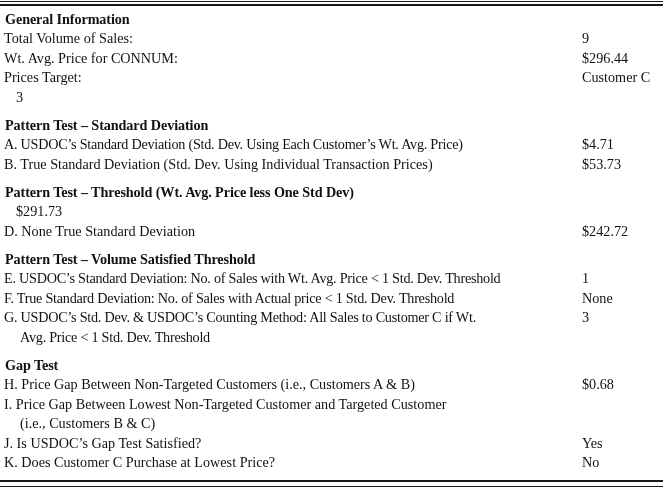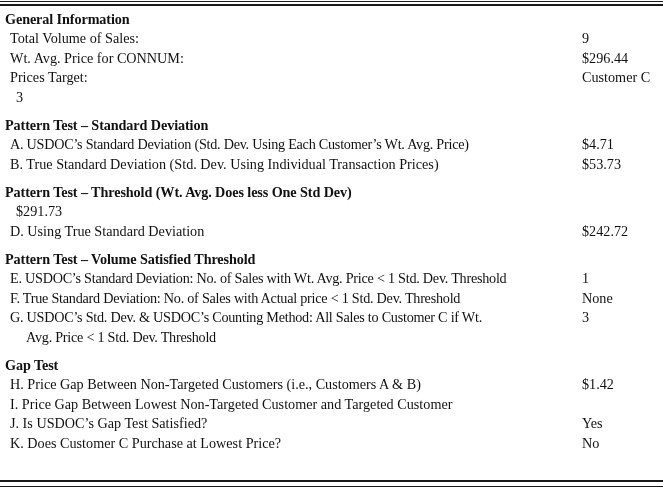--- a/index.html
+++ b/index.html
@@ -17,21 +17,21 @@
 
   .table { position: absolute; left: 0; top: 9px; width: 663px; }
   .section { margin-bottom: 8px; }
   .section-title {
     font-weight: bold;
     height: 20px; line-height: 20px;
     padding-left: 5px;
     letter-spacing: -0.1px;
   }
   .row { display: flex; line-height: 19.5px; }
-  .row .label { width: 566px; padding-left: 10px; box-sizing: border-box; }
+  .row .label { width: 566px; padding-left: 4px; box-sizing: border-box; }
   .row .label .cont { display: block; padding-left: 16px; }
   .row .value { width: 97px; padding-left: 16px; box-sizing: border-box; white-space: nowrap; }
   .tight { letter-spacing: -0.25px; }
 </style>
 </head>
 <body>
 
 <div class="rule r-top-thin"></div>
 <div class="rule r-top-thick"></div>
 
@@ -62,26 +62,26 @@
       <div class="label tight">A. USDOC’s Standard Deviation (Std. Dev. Using Each Customer’s Wt. Avg. Price)</div>
       <div class="value">$4.71</div>
     </div>
     <div class="row">
       <div class="label">B. True Standard Deviation (Std. Dev. Using Individual Transaction Prices)</div>
       <div class="value">$53.73</div>
     </div>
   </div>
 
   <div class="section">
-    <div class="section-title">Pattern Test – Threshold (Wt. Avg. Does less One Std Dev)</div>
+    <div class="section-title">Pattern Test – Threshold (Wt. Avg. Price less One Std Dev)</div>
     <div class="row">
       <div class="value">$291.73</div>
     </div>
     <div class="row">
-      <div class="label">D. Using True Standard Deviation</div>
+      <div class="label">D. None True Standard Deviation</div>
       <div class="value">$242.72</div>
     </div>
   </div>
 
   <div class="section">
     <div class="section-title">Pattern Test – Volume Satisfied Threshold</div>
     <div class="row">
       <div class="label tight">E. USDOC’s Standard Deviation: No. of Sales with Wt. Avg. Price &lt; 1 Std. Dev. Threshold</div>
       <div class="value">1</div>
     </div>
@@ -95,25 +95,26 @@
         <span class="cont">Avg. Price &lt; 1 Std. Dev. Threshold</span>
       </div>
       <div class="value">3</div>
     </div>
   </div>
 
   <div class="section">
     <div class="section-title">Gap Test</div>
     <div class="row">
       <div class="label">H. Price Gap Between Non-Targeted Customers (i.e., Customers A &amp; B)</div>
-      <div class="value">$1.42</div>
+      <div class="value">$0.68</div>
     </div>
     <div class="row">
       <div class="label">
         <span>I. Price Gap Between Lowest Non-Targeted Customer and Targeted Customer</span>
+        <span class="cont">(i.e., Customers B &amp; C)</span>
       </div>
     </div>
     <div class="row">
       <div class="label">J. Is USDOC’s Gap Test Satisfied?</div>
       <div class="value">Yes</div>
     </div>
     <div class="row">
       <div class="label">K. Does Customer C Purchase at Lowest Price?</div>
       <div class="value">No</div>
     </div>

